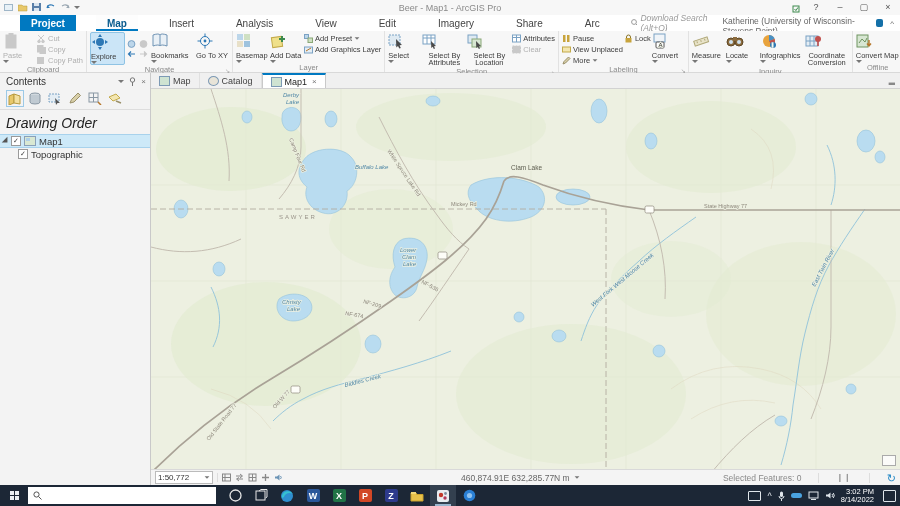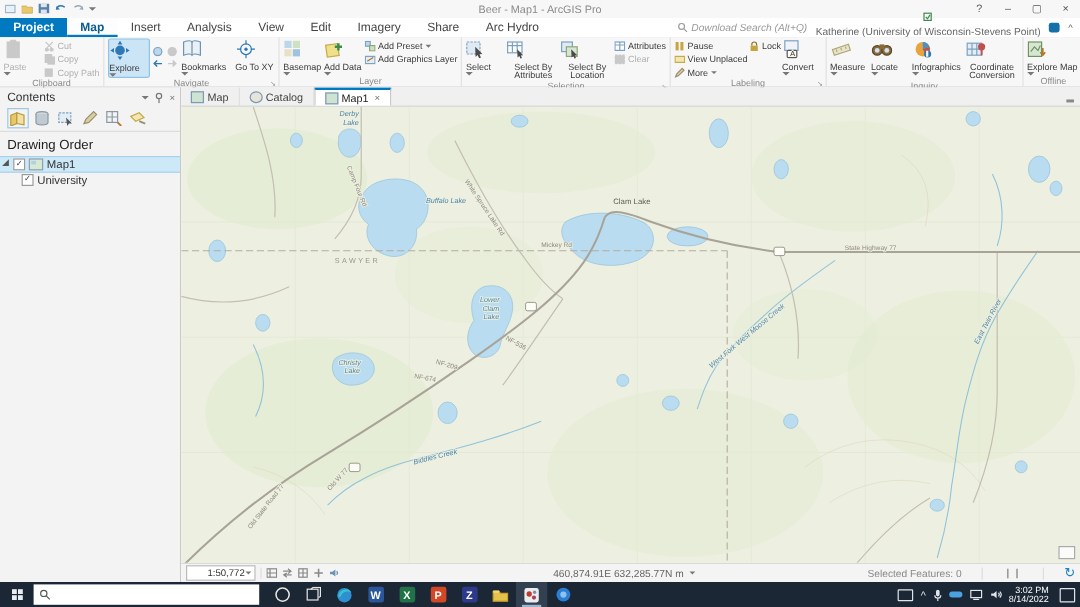--- a/index.html
+++ b/index.html
@@ -8,21 +8,21 @@
   
   .titlebar{position:absolute;top:0;left:0;right:0;height:15px;background:#f7f7f7;display:flex;align-items:center;font-size:9px;color:#555;}
   .qat{display:flex;align-items:center;gap:4px;padding-left:4px;}
   .qat .qi{width:10px;height:9px;display:inline-block;}
   .title-text{position:absolute;left:0;right:0;text-align:center;color:#8a8a8a;font-size:9px;pointer-events:none;}
   .wcontrols{margin-left:auto;display:flex;}
   .wc{width:24px;height:15px;text-align:center;line-height:15px;font-size:9px;color:#555;}
 
   
   .tabrow{position:absolute;top:15px;left:0;right:0;height:16px;background:#fff;display:flex;align-items:stretch;font-size:10px;border-bottom:1px solid #e4e4e4;}
-  .rtab{padding:2px 11px 0 11px;color:#444;line-height:13px;}
+  .rtab{padding:2px 11px 0 11px;color:#444;line-height:13px;margin-left:20px;}
   .rtab.project{background:#0079c1;color:#fff;font-weight:bold;}
   .rtab.active{color:#0b5c8e;border-bottom:2px solid #0079c1;font-weight:bold;background:#fdfdfd;}
   .tabrow-right{margin-left:auto;display:flex;align-items:center;gap:7px;padding-right:6px;font-size:8.5px;color:#888;}
   .cmdsearch{display:flex;align-items:center;gap:3px;font-style:italic;color:#9a9a9a;}
   .account{display:flex;align-items:center;gap:3px;color:#666;font-style:normal;flex-direction:column;}
   .caret{width:0;height:0;border-left:3px solid transparent;border-right:3px solid transparent;border-top:3px solid #777;display:inline-block;}
   .bubble{width:9px;height:8px;background:#1470a8;border-radius:2px;position:relative;}
   .chevup{color:#666;font-size:8px;}
 
   
@@ -48,21 +48,21 @@
   
   .contents{width:150px;background:#f3f3f3;border-right:1px solid #c9c9c9;display:flex;flex-direction:column;font-size:9.5px;color:#333;}
   .cp-head{display:flex;align-items:center;padding:3px 4px 2px 6px;font-size:10px;color:#333;}
   .cp-head .sp{margin-left:auto;display:flex;gap:5px;align-items:center;color:#777;font-size:8px;}
   .cp-search{display:flex;align-items:center;gap:3px;padding:1px 5px 3px 4px;}
   .cp-search input{flex:1;height:12px;border:1px solid #bdbdbd;background:#fff;font-size:8.5px;font-style:italic;padding:0 14px 0 3px;color:#555;font-family:"Liberation Sans",sans-serif;}
   .cp-search .mag{margin-left:-14px;}
   .cp-tools{display:flex;gap:6px;padding:3px 6px 4px 8px;border-bottom:1px solid #ddd;}
   .cp-tools .ct{width:14px;height:13px;}
   .cp-tools .ct.first{outline:1px solid #9cc9e6;outline-offset:1px;}
-  .cp-section{padding:5px 6px 3px 6px;font-size:11px;color:#222;}
+  .cp-section{padding:5px 6px 3px 6px;font-size:14px;color:#222;font-style:italic;}
   .tree-row{display:flex;align-items:center;gap:3px;height:12px;padding-left:4px;}
   .tree-row.sel{background:#cde9f8;border-top:1px solid #a8d2ec;border-bottom:1px solid #a8d2ec;}
   .tree-row.child{padding-left:18px;}
   .tri{width:0;height:0;border-left:4px solid #555;border-top:4px solid transparent;border-bottom:4px solid transparent;transform:rotate(45deg);}
   .cb{width:8px;height:8px;border:1px solid #9a9a9a;background:#fff;font-size:7px;line-height:8px;text-align:center;color:#444;}
   .mapicon{width:10px;height:8px;background:#d9e8d2;border:1px solid #8aa0b8;position:relative;}
   .mapicon:before{content:"";position:absolute;left:1px;top:1px;width:4px;height:3px;background:#aecfe8;}
 
   
   .view{flex:1;display:flex;flex-direction:column;position:relative;background:#fff;}
@@ -81,21 +81,21 @@
   
   text{font-family:"Liberation Sans",sans-serif;paint-order:stroke;stroke:#edf0e1;stroke-width:1.4px;}
   .ml-water{fill:#4e86a6;font-size:6px;font-style:italic;}
   .ml-creek{fill:#4e86a6;font-size:6px;font-style:italic;}
   .ml-road{fill:#8d877b;font-size:5.5px;}
   .ml-place{fill:#5c5c4e;font-size:6.5px;}
   .ml-county{fill:#9a948a;font-size:6px;letter-spacing:2px;}
 
   
   .statusbar{height:15px;background:#f4f4f4;border-top:1px solid #d9d9d9;display:flex;align-items:center;font-size:8.5px;color:#555;padding:0 4px;gap:4px;}
-  .scalebox{width:52px;height:11px;border:1px solid #bbb;background:#fff;display:flex;align-items:center;justify-content:flex-end;padding:0 2px;font-size:8px;color:#333;}
+  .scalebox{width:52px;height:11px;border:1px solid #bbb;background:#fff;display:flex;align-items:center;justify-content:space-between;padding:0 2px;font-size:8px;color:#333;}
   .sb-icons{display:flex;gap:4px;align-items:center;border-left:1px solid #ddd;padding-left:4px;}
   .sb-ic{width:9px;height:9px;}
   .coords{position:absolute;left:310px;display:flex;gap:4px;align-items:center;color:#666;}
   .sb-right{margin-left:auto;display:flex;align-items:center;gap:17px;color:#888;}
   .sb-right .pp{letter-spacing:1px;font-size:8px;color:#9a9a9a;}
   .sb-right .refresh{color:#1d84c3;font-size:11px;line-height:10px;}
   .vr{width:1px;height:10px;background:#ddd;}
 
   
   .taskbar{position:absolute;left:0;right:0;bottom:0;height:21px;background:#1c2736;display:flex;align-items:center;color:#e6e6e6;}
@@ -462,21 +462,21 @@
     </div>
 
     <div class="rgroup">
       <div class="rg-body">
         <div class="rbtn-lg wide">
           <span class="ic"><svg width="16" height="16">
                 <rect x="1" y="2" width="11" height="12" fill="#d7e6d2" stroke="#6f9460"></rect>
                 <path d="M3 10 L6 6 L9 9 L11 5" stroke="#6f9460" fill="none"></path>
                 <path d="M13 7 V12 M11 10.5 L13 13 L15 10.5" stroke="#b5762a" fill="none" stroke-width="1.4"></path>
               </svg></span>
-          <span>Explore Map</span>
+          <span>Convert Map</span>
             <span class="caret dd"></span>
         </div>
 
       </div>
       <div class="rg-label"><span>Offline</span></div>
     </div>
 
     <div style="flex:1"></div>
   </div>
 
@@ -523,21 +523,21 @@
       </div>
       <div class="cp-section">Drawing Order</div>
       <div class="tree-row sel">
         <span class="tri"></span>
         <span class="cb">✓</span>
         <span class="mapicon"></span>
         <span>Map1</span>
       </div>
       <div class="tree-row child">
         <span class="cb">✓</span>
-        <span>University</span>
+        <span>Topographic</span>
       </div>
     </div>
 
     <div class="view">
       <div class="viewtabs">
         <div class="vtab">
           <span class="vticon"></span>
           <span>Map</span>
         </div>
         <div class="vtab">

